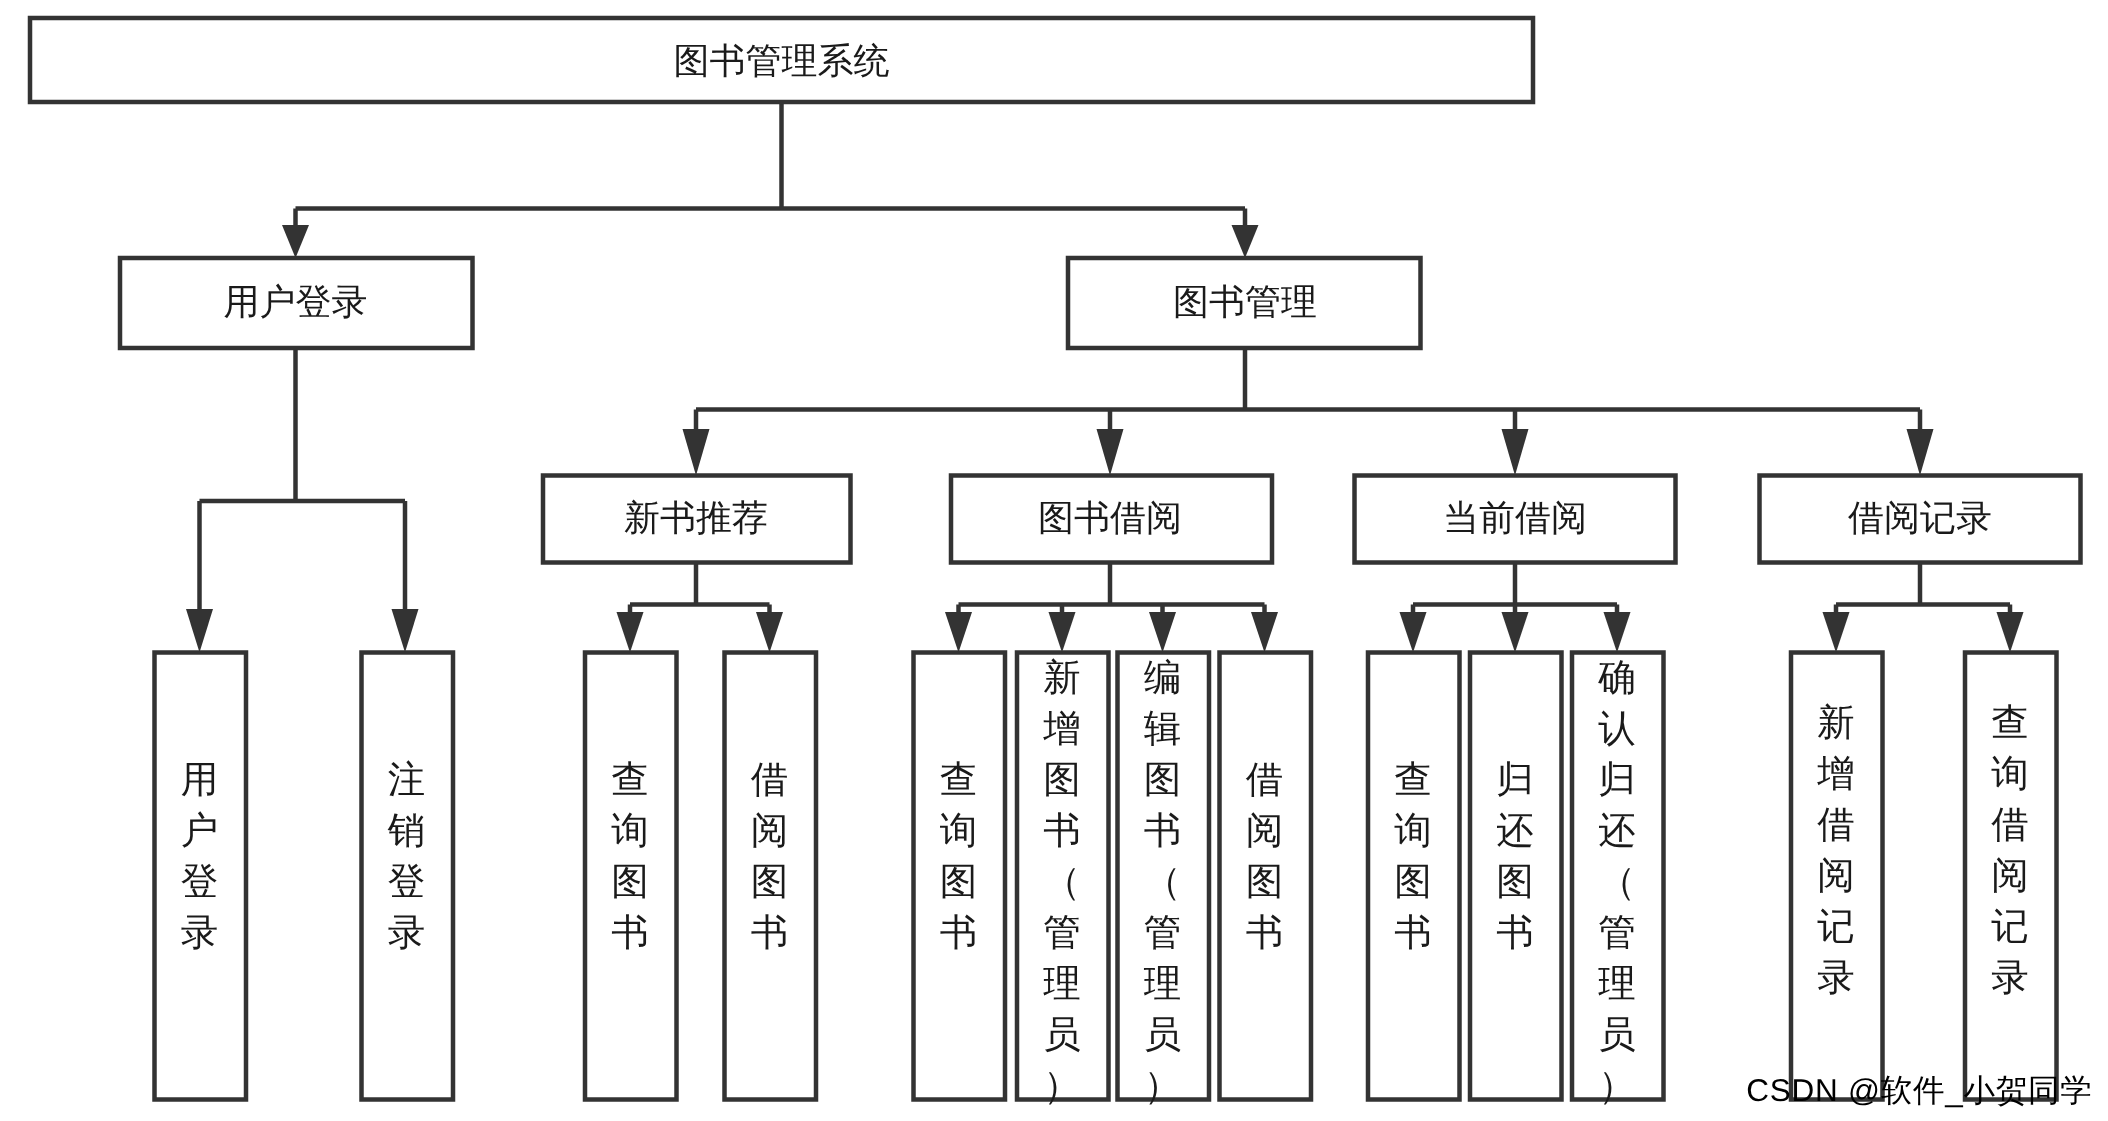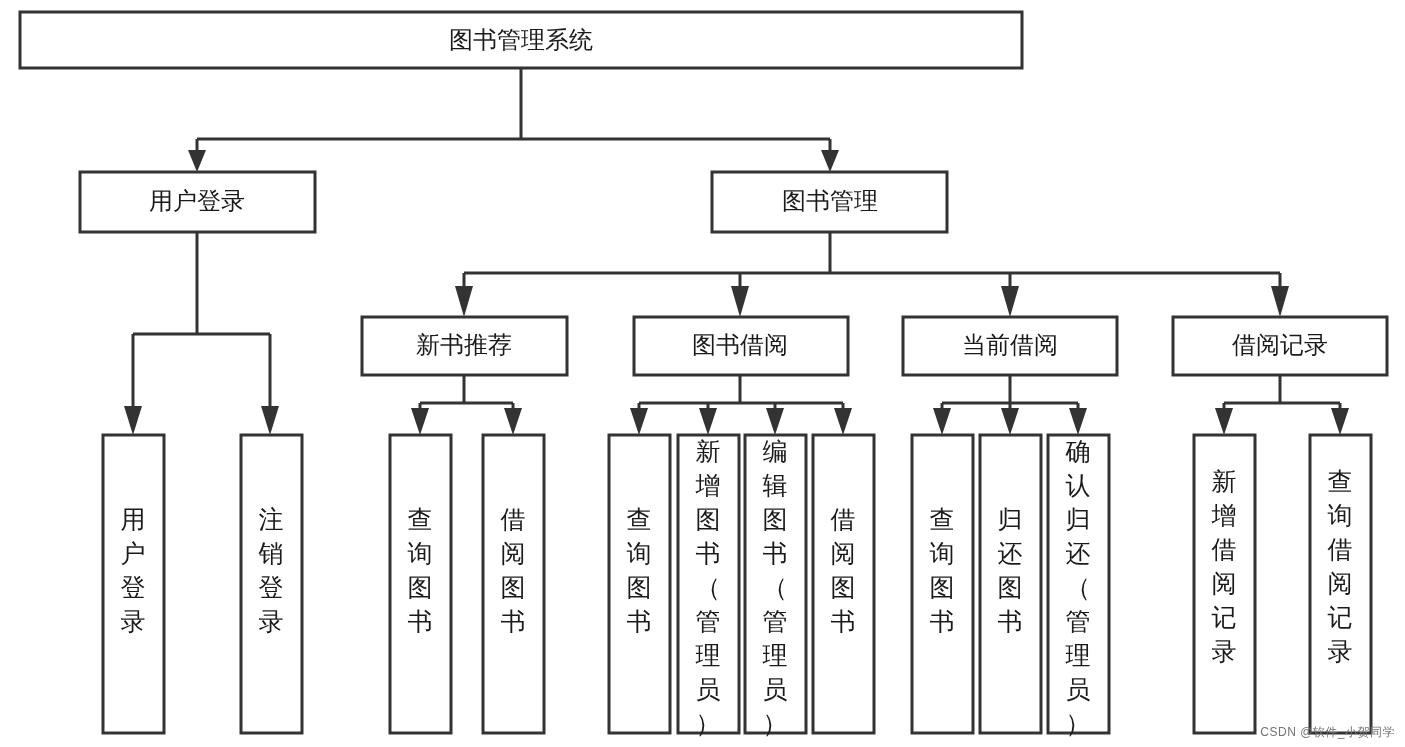--- a/index.html
+++ b/index.html
@@ -57,22 +57,22 @@
     font-family: "Liberation Sans", "DejaVu Sans", sans-serif;
     font-size: 25px;
     fill: #1a1a1a;
     text-anchor: middle;
   }
   .watermark {
     position: absolute;
     right: 10px;
     bottom: 6px;
     font-family: "Liberation Sans", "DejaVu Sans", sans-serif;
-    font-size: 12px;
-    color: #737373;
+    font-size: 21px;
+    color: #000000;
     white-space: nowrap;
     letter-spacing: 0.5px;
     pointer-events: none;
   }
 </style>
 </head>
 <body>
 
 <div id="diagram-root">
   <svg class="flow" viewBox="0 0 1405 747" xmlns="http://www.w3.org/2000/svg">

